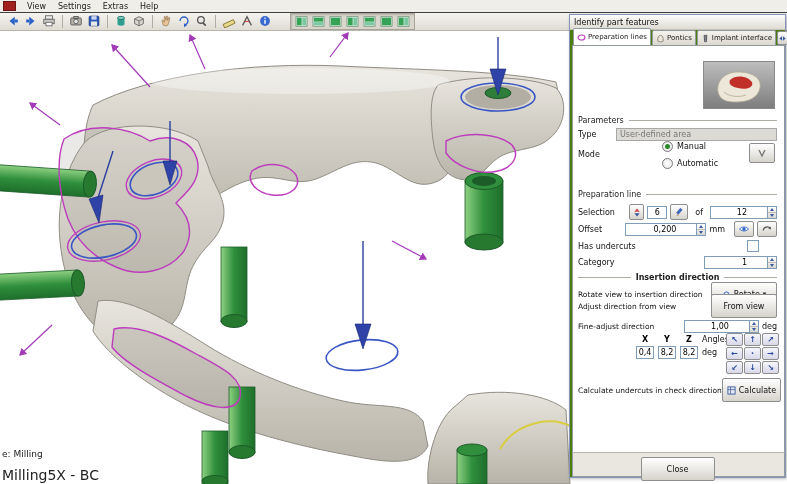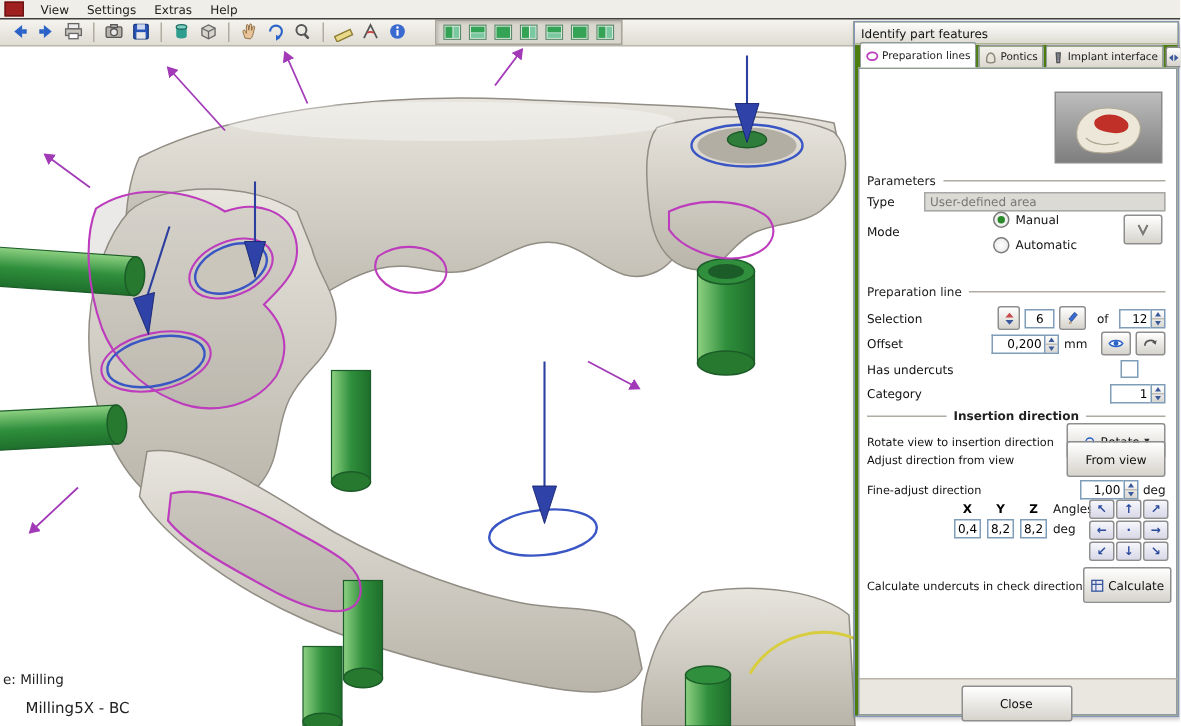--- a/index.html
+++ b/index.html
@@ -15,21 +15,21 @@
   .ticon{width:18px;height:15px;display:flex;align-items:center;justify-content:center;}
   .ticon svg{width:14px;height:14px;}
   .tsep{width:1px;height:13px;background:#b0aca2;margin:0 4px;}
   .viewgroup{margin-left:16px;display:flex;gap:2px;align-items:center;border:1px solid #a8a49a;background:#d9d6ce;box-shadow:inset 1px 1px 2px rgba(0,0,0,.15);padding:1px 3px;}
   .viewgroup .ticon{width:15px;height:13px;}
   .viewgroup svg{width:13px;height:11px;}
 
   
   .viewport{position:absolute;top:29px;left:0;width:787px;height:455px;background:#fff;z-index:1;}
   .status1{position:absolute;left:2px;top:449px;font-size:9px;color:#222;z-index:2;}
-  .status2{position:absolute;left:17px;top:467px;font-size:10px;color:#222;z-index:2;}
+  .status2{position:absolute;left:2px;top:467px;font-size:14px;color:#222;z-index:2;}
 
   
   .dlg{position:absolute;left:569px;top:14px;width:215px;height:462px;background:#4d7c0f;border:1px solid #8594b8;box-shadow:1px 1px 3px rgba(0,0,0,.25);z-index:10;font-size:8px;}
   .dlg-title{position:absolute;top:0;left:0;right:0;height:14px;background:linear-gradient(#fdfdfc,#dedbd3);border-bottom:1px solid #c6c2b8;display:flex;align-items:center;padding-left:4px;font-size:8px;color:#111;}
   .tabs{position:absolute;top:15px;left:3px;right:3px;height:15px;display:flex;align-items:flex-end;gap:1px;}
   .tab{height:14px;border:1px solid #919b9c;border-bottom:none;border-radius:2px 2px 0 0;background:linear-gradient(#f4f2ec,#dcd8d0);padding:0 3px;font-size:7px;display:flex;gap:2px;align-items:center;color:#222;white-space:nowrap;text-align:center;}
   .tab.active{background:#fff;height:16px;position:relative;z-index:3;}
   .tab svg{width:9px;height:9px;}
   .tabmore{margin-left:auto;width:14px;height:12px;border:1px solid #8e8e8e;border-radius:2px;background:linear-gradient(#fff,#d6d3cc);display:flex;align-items:center;justify-content:center;}
   .tabmore svg{width:9px;height:9px;}
@@ -40,21 +40,21 @@
   .ctrl{display:flex;align-items:center;gap:3px;}
   .dlg-label{font-size:8px;font-weight:normal;color:#111;white-space:nowrap;}
   .dlg-label.sm{font-size:7.5px;}
   .plain{font-size:8px;color:#111;}
   .sec{position:absolute;left:8px;right:8px;height:10px;display:flex;align-items:center;font-size:8px;color:#222;}
   .sec::after{content:"";flex:1;height:1px;background:#b0aca2;margin-left:5px;}
   .sec.center{font-weight:bold;}
   .sec.center::before{content:"";flex:1;height:1px;background:#b0aca2;margin-right:5px;}
 
   .nf{display:flex;height:13px;}
-  .nf .v{border:1px solid #7f9db9;border-right:none;background:#fff;font-size:8px;display:flex;align-items:center;justify-content:flex-end;padding:0 2px;}
+  .nf .v{border:1px solid #7f9db9;border-right:none;background:#fff;font-size:8px;display:flex;align-items:center;justify-content:flex-end;padding:0 20px;}
   .sp{width:10px;display:flex;flex-direction:column;border:1px solid #7f9db9;box-sizing:border-box;background:linear-gradient(#fff,#d8d6d0);}
   .sp span{flex:1;display:flex;align-items:center;justify-content:center;}
   .sp span:first-child{border-bottom:1px solid #c0bdb6;}
   .tri-up{width:0;height:0;border-left:2.5px solid transparent;border-right:2.5px solid transparent;border-bottom:3.5px solid #3a5a9c;}
   .tri-dn{width:0;height:0;border-left:2.5px solid transparent;border-right:2.5px solid transparent;border-top:3.5px solid #3a5a9c;}
   .pf{border:1px solid #7f9db9;background:#fff;font-size:8px;display:flex;align-items:center;justify-content:center;height:13px;box-sizing:border-box;}
   .df{border:1px solid #a8a8a8;background:#dcdad4;color:#777;font-size:8px;display:flex;align-items:center;padding:0 3px;height:13px;box-sizing:border-box;}
   .rad{width:9px;height:9px;border-radius:50%;border:1px solid #7a7a7a;background:radial-gradient(#fff,#e4e4e4);position:relative;flex:0 0 auto;}
   .rad.on::after{content:"";position:absolute;inset:2px;border-radius:50%;background:#2a8a2a;}
   .chk{width:10px;height:10px;border:1px solid #7f9db9;background:#fff;}

